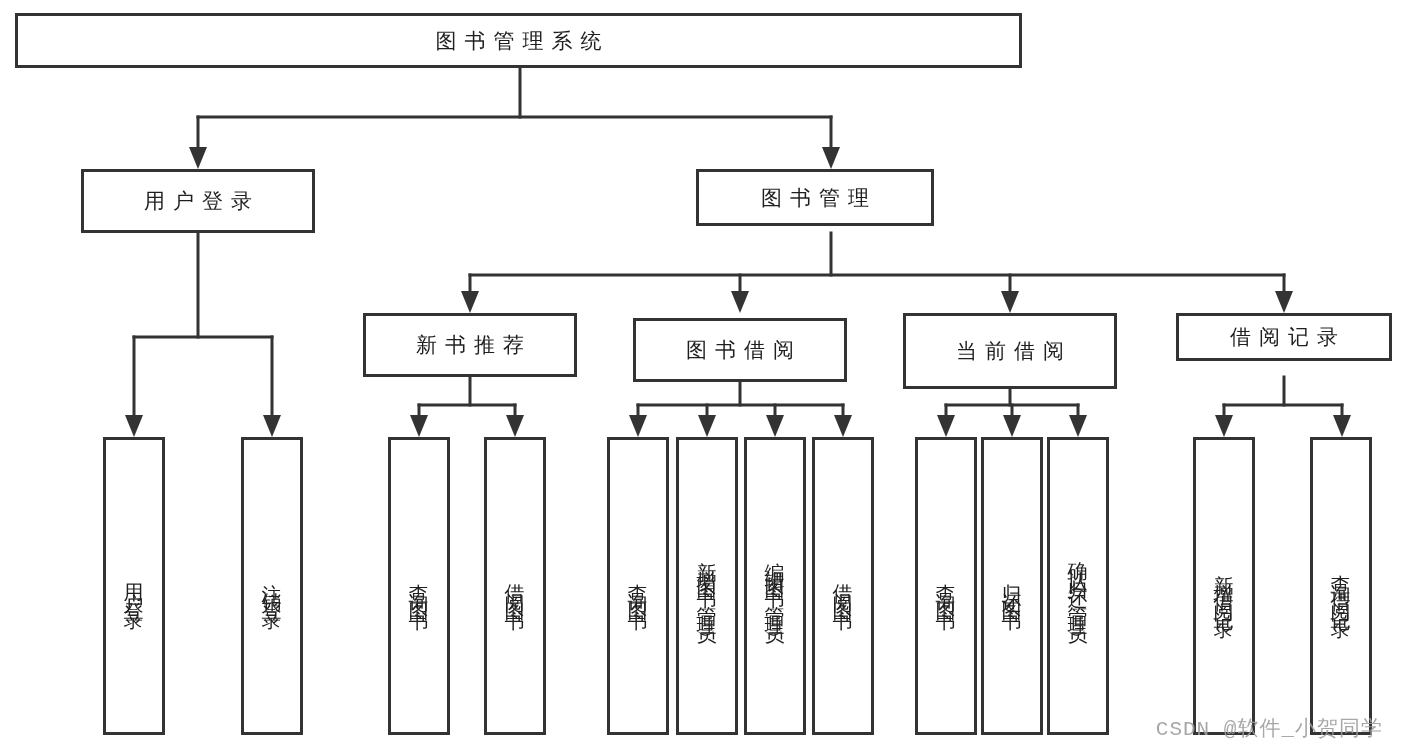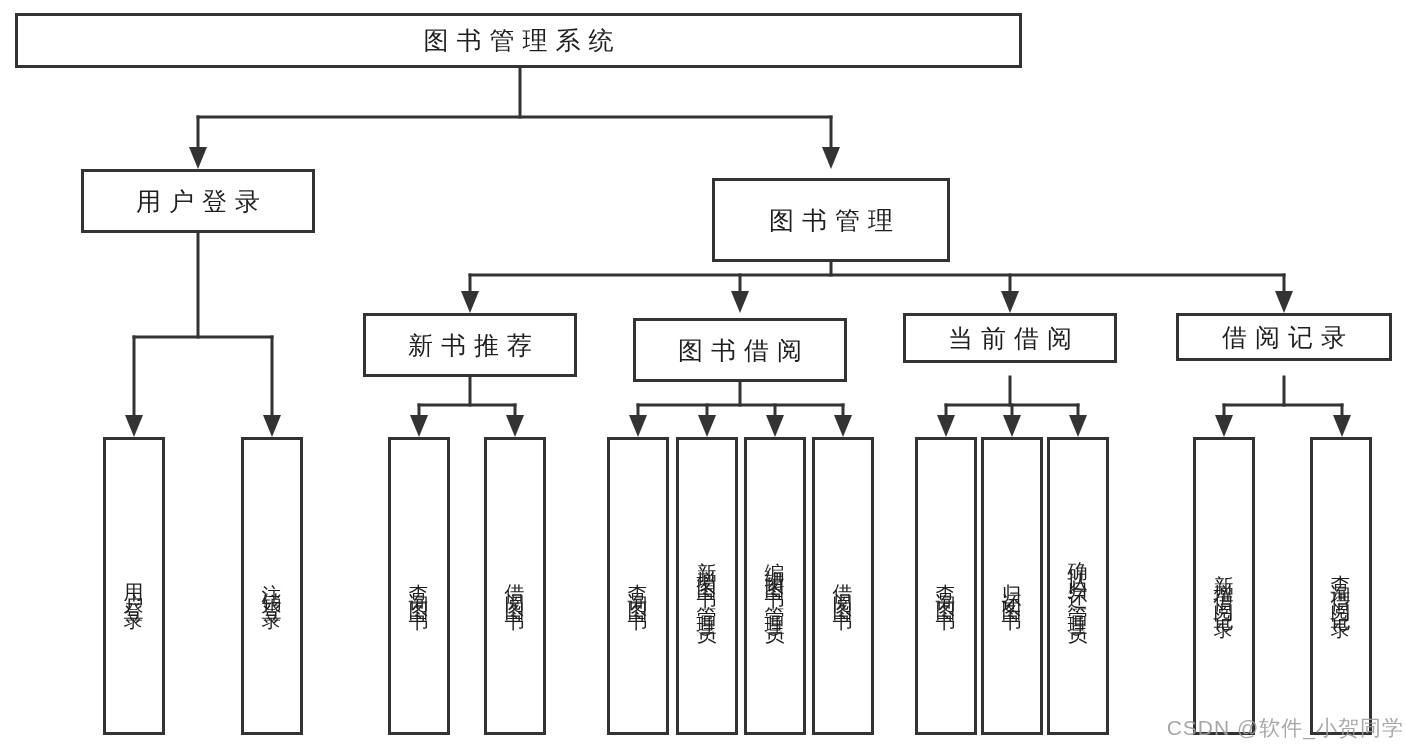--- a/index.html
+++ b/index.html
@@ -25,46 +25,47 @@
     box-sizing: border-box;
     background: #ffffff;
     border: 3px solid #333333;
     color: #1f1f1f;
     display: flex;
     align-items: center;
     justify-content: center;
     z-index: 2;
   }
   .node.h {
-    font-size: 25px;
+    font-size: 21px;
     letter-spacing: 8px;
     text-indent: 8px;
     white-space: nowrap;
     text-align: right;
   }
   .node.v {
     font-size: 20px;
   }
   .node.v .vtxt {
     writing-mode: vertical-rl;
     text-orientation: mixed;
     letter-spacing: 9px;
     line-height: 1;
     white-space: nowrap;
   }
   .watermark {
     position: absolute;
-    right: 1px;
+    right: 22px;
     top: 714px;
     font-size: 21px;
     letter-spacing: 1px;
     color: #9e9e9e;
     opacity: 0.9;
     z-index: 3;
     white-space: nowrap;
+    font-family: Liberation Mono, monospace;
   }
 </style>
 </head>
 <body>
 
 <div class="canvas">
 
   <svg class="wires" viewBox="0 0 1405 747" xmlns="http://www.w3.org/2000/svg">
     <g stroke="#333333" stroke-width="3" fill="none" stroke-linecap="square">
 
@@ -130,25 +131,25 @@
       <polygon points="1003,415 1021,415 1012,437"></polygon>
       <polygon points="1069,415 1087,415 1078,437"></polygon>
       <polygon points="1215,415 1233,415 1224,437"></polygon>
       <polygon points="1333,415 1351,415 1342,437"></polygon>
     </g>
   </svg>
 
   <div class="node h" style="left:15px; top:13px; width:1007px; height:55px;">图书管理系统</div>
 
   <div class="node h" style="left:81px; top:169px; width:234px; height:64px;">用户登录</div>
-  <div class="node h" style="left:712px; top:169px; width:238px; height:84px;margin-top:9px;">图书管理</div>
+  <div class="node h" style="left:696px; top:169px; width:238px; height:57px;">图书管理</div>
 
   <div class="node h" style="left:363px; top:313px; width:214px; height:64px;">新书推荐</div>
   <div class="node h" style="left:633px; top:318px; width:214px; height:64px;">图书借阅</div>
-  <div class="node h" style="left:903px; top:313px; width:214px; height:50px;">当前借阅</div>
+  <div class="node h" style="left:903px; top:313px; width:214px; height:76px;">当前借阅</div>
   <div class="node h" style="left:1176px; top:313px; width:216px; height:48px;">借阅记录</div>
 
   <div class="node v" style="left:103px; top:437px; width:62px; height:298px;">
     <span class="vtxt">用户登录</span>
   </div>
   <div class="node v" style="left:241px; top:437px; width:62px; height:298px;">
     <span class="vtxt">注销登录</span>
   </div>
 
   <div class="node v" style="left:388px; top:437px; width:62px; height:298px;">

